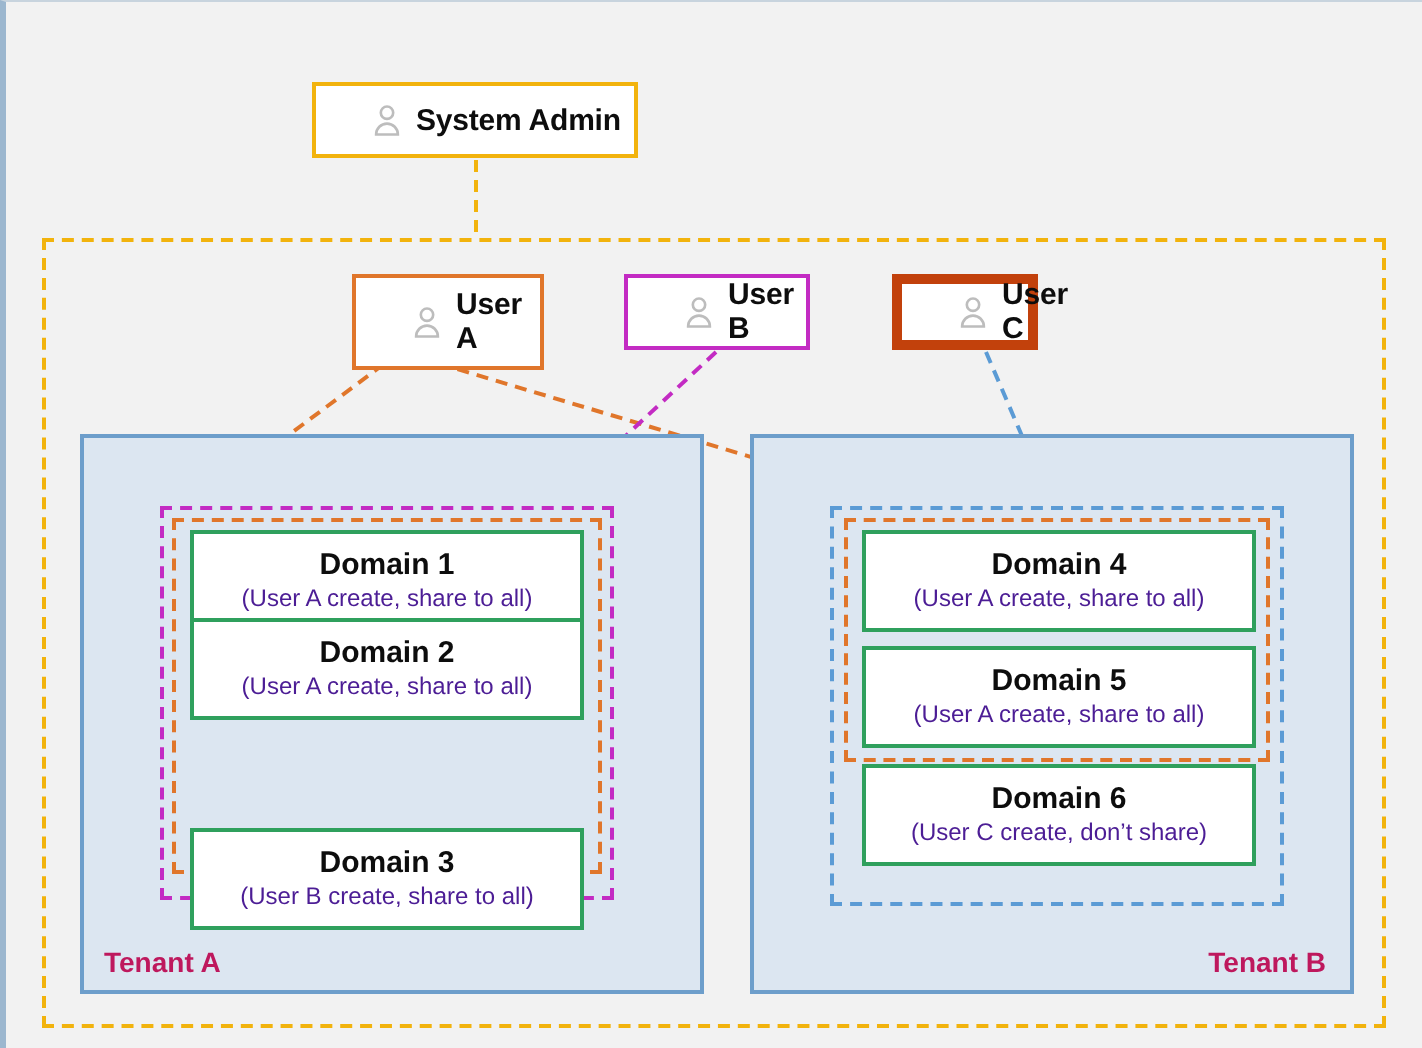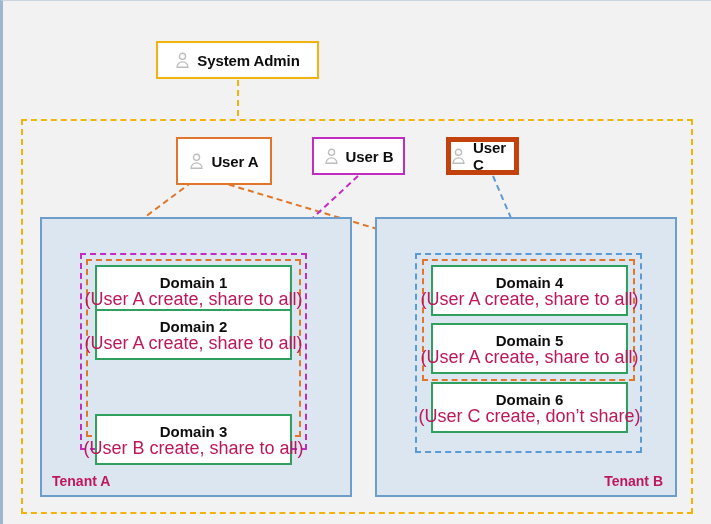--- a/index.html
+++ b/index.html
@@ -30,22 +30,22 @@
     z-index: 1;
   }
 
   
   .node {
     position: absolute;
     background: #ffffff;
     box-sizing: border-box;
     display: flex;
     align-items: center;
-    justify-content: center;
     z-index: 4;
+    padding-left: 28px;
   }
   .node .label {
     font-weight: bold;
     font-size: 15px;
     color: #0d0d0d;
     letter-spacing: -0.1px;
   }
   .usericon {
     width: 15px;
     height: 16px;
@@ -114,22 +114,22 @@
     width: 197px;
     height: 51px;
   }
   .domain .d-title {
     font-weight: bold;
     font-size: 15px;
     color: #0d0d0d;
     line-height: 17px;
   }
   .domain .d-sub {
-    font-size: 18px;
-    color: #be185d;
+    font-size: 12px;
+    color: #4c1d95;
     line-height: 15px;
     margin-top: 1px;
     white-space: nowrap;
   }
   #dom1 { left: 92px;  top: 264px; text-align: right; }
   #dom2 { left: 92px;  top: 308px; }
   #dom3 { left: 92px;  top: 381px; margin-top: 32px; }
   #dom4 { left: 428px; top: 264px; }
   #dom5 { left: 428px; top: 322px; text-align: right; }
   #dom6 { left: 428px; top: 381px; }

